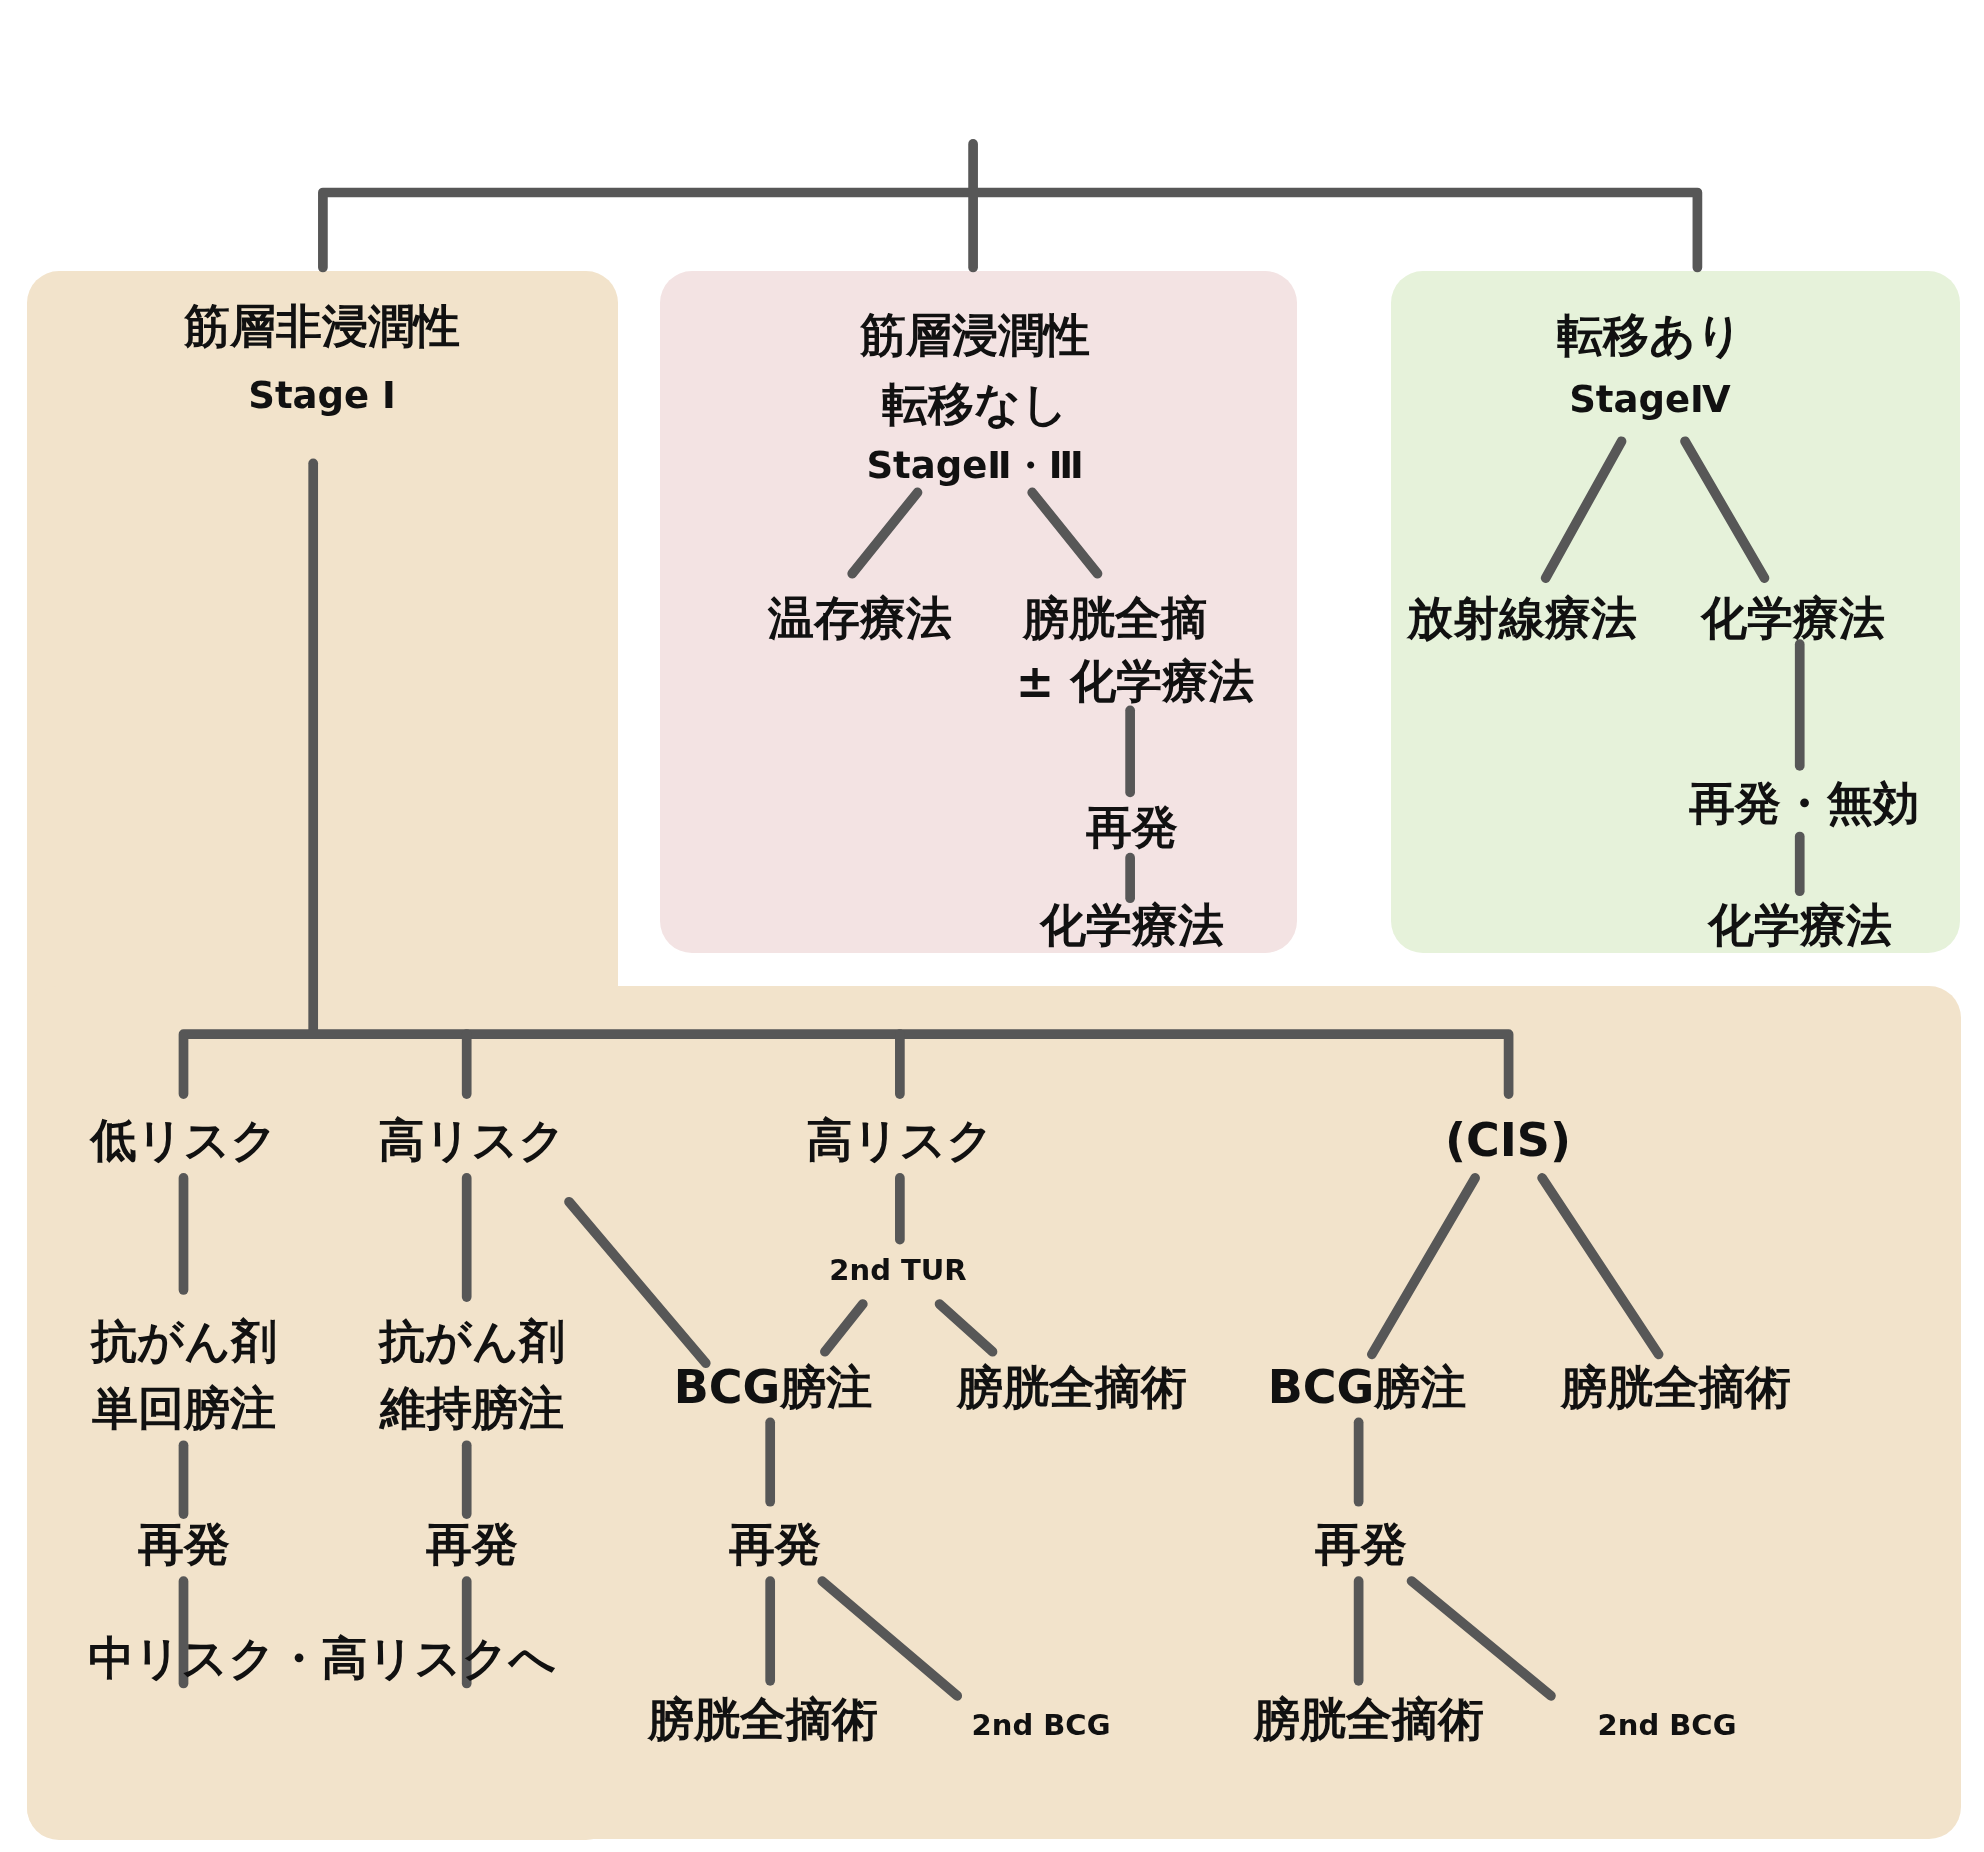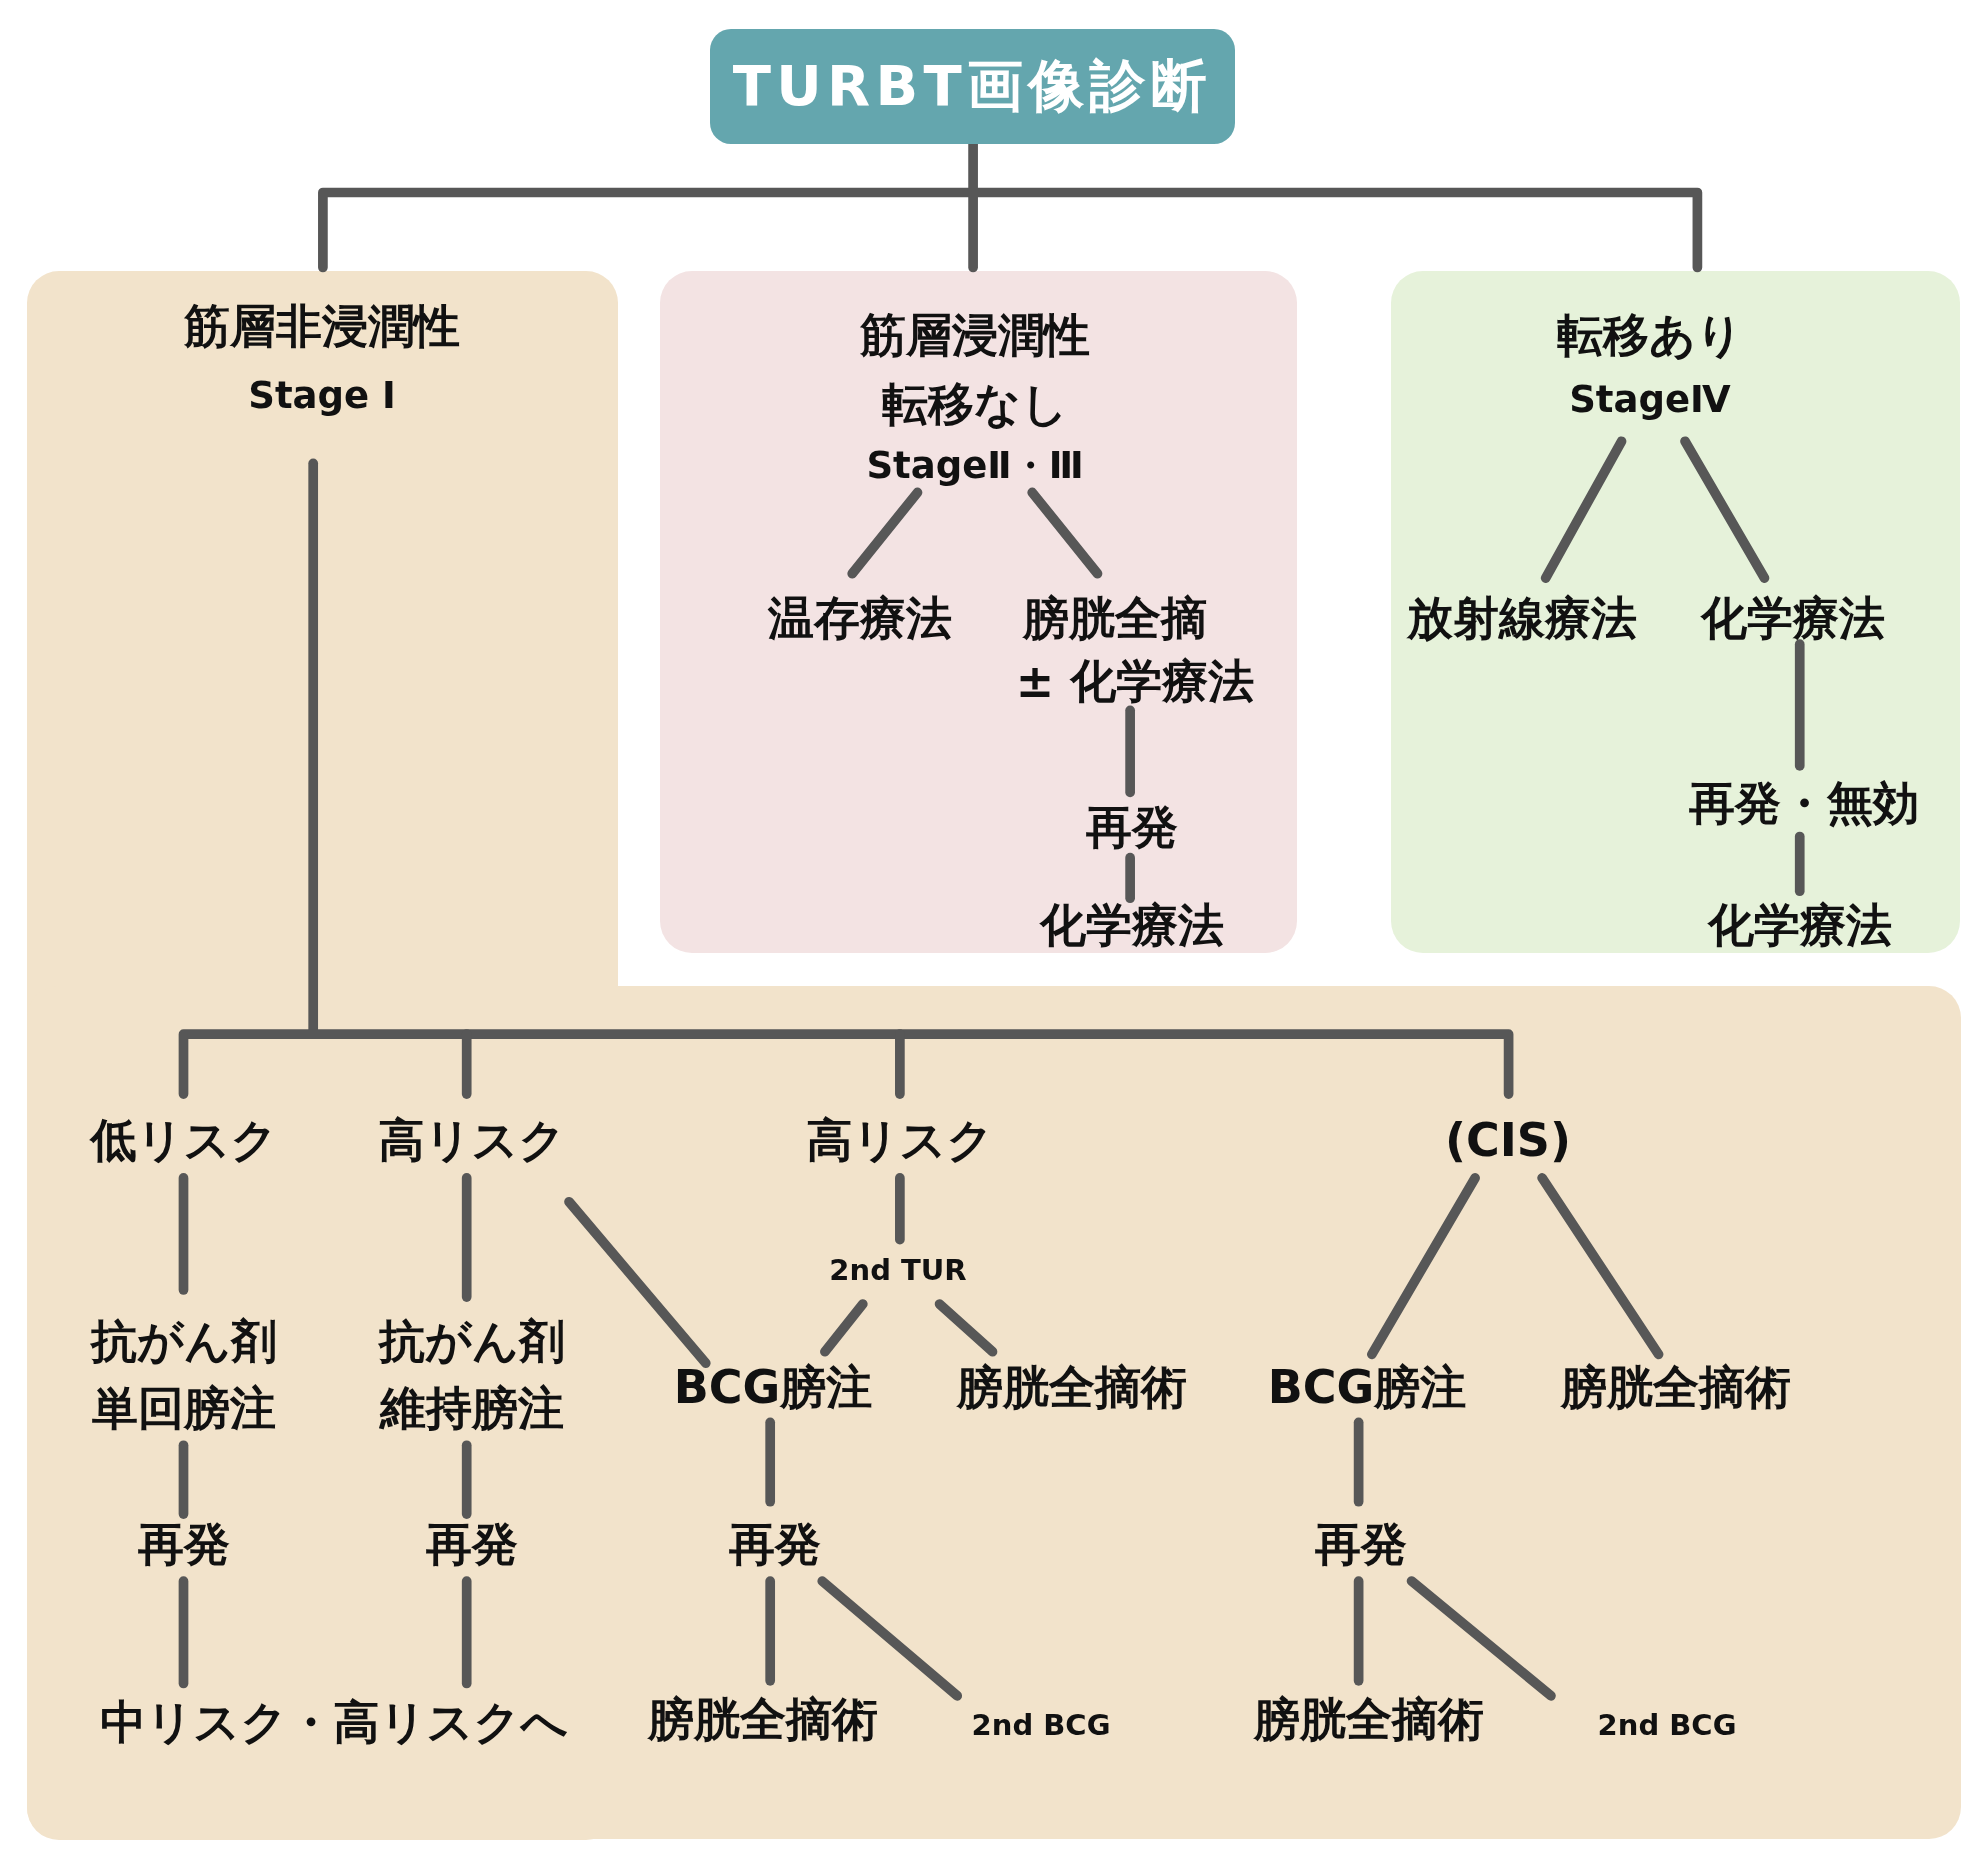--- a/index.html
+++ b/index.html
@@ -35,23 +35,20 @@
 </head>
 <body>
 
 <div id="canvas">
 
   <div class="panel beige" style="left:26.5px;top:271px;width:591px;height:1569px;"></div>
   <div class="panel beige" style="left:26.5px;top:986px;width:1934px;height:853px;"></div>
   <div class="panel pink" style="left:660px;top:271px;width:637px;height:682px;"></div>
   <div class="panel green" style="left:1391px;top:271px;width:569px;height:682px;"></div>
 
-  <div id="title-box">
-    <span class="t">TURBT画像診断</span>
-  </div>
 
   <svg class="wires" width="1985" height="1853" viewBox="0 0 2250 2100" fill="none" stroke="#575757" stroke-width="11" stroke-linecap="round" stroke-linejoin="round">
 
     <g>
       <path d="M 1103 163 L 1103 303"></path>
       <path d="M 366 303 L 366 218 L 1924 218 L 1924 303"></path>
     </g>
 
     <g>
       <path d="M 1040 558 L 966 650"></path>
@@ -129,21 +126,21 @@
   <div class="lbl" style="left:900px;top:1140px;">高リスク</div>
   <div class="lbl" style="left:1508px;top:1140px;">(CIS)</div>
 
   <div class="lbl" style="left:184px;top:1341px;">抗がん剤</div>
   <div class="lbl" style="left:184px;top:1408px;">単回膀注</div>
   <div class="lbl" style="left:184px;top:1544px;">再発</div>
 
   <div class="lbl" style="left:472px;top:1341px;">抗がん剤</div>
   <div class="lbl" style="left:472px;top:1408px;">維持膀注</div>
   <div class="lbl" style="left:472px;top:1544px;">再発</div>
-  <div class="lbl" style="left:322px;top:1722px;margin-left:12px;">中リスク・高リスクへ</div>
+  <div class="lbl" style="left:322px;top:1658px;">中リスク・高リスクへ</div>
 
   <div class="lbl md" style="left:898px;top:1270px;">2nd TUR</div>
   <div class="lbl" style="left:773px;top:1387px;">BCG膀注</div>
   <div class="lbl" style="left:1072px;top:1387px;">膀胱全摘術</div>
   <div class="lbl" style="left:775px;top:1544px;">再発</div>
   <div class="lbl" style="left:763px;top:1719px;">膀胱全摘術</div>
   <div class="lbl md" style="left:1041px;top:1725px;">2nd BCG</div>
 
   <div class="lbl" style="left:1367px;top:1387px;">BCG膀注</div>
   <div class="lbl" style="left:1676px;top:1387px;">膀胱全摘術</div>

